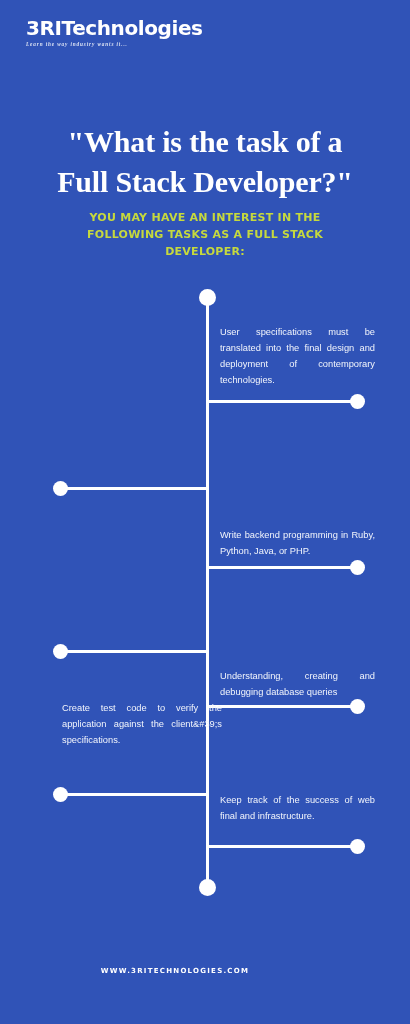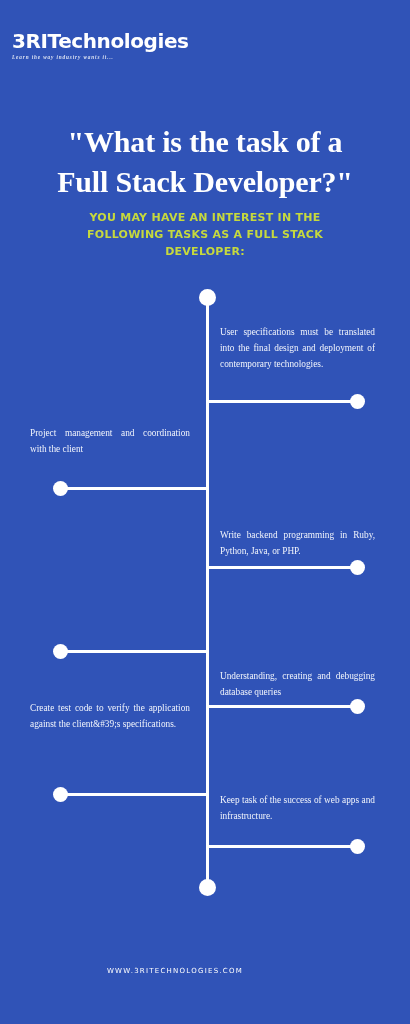--- a/index.html
+++ b/index.html
@@ -9,21 +9,21 @@
     font-family:"Liberation Sans", sans-serif;
     overflow:hidden;
   }
   .page {
     position:relative;
     width:410px; height:1024px;
     background:#3053b7;
   }
 
   
-  .logo-wrap { position:absolute; left:12px; top:18px;margin-top:13px; }
+  .logo-wrap { position:absolute; left:26px; top:18px; }
   .logo-name {
     font-family:"DejaVu Sans", sans-serif;
     font-weight:700;
     font-size:20px;
     letter-spacing:-0.4px;
     color:#ffffff;
     line-height:1;
     white-space:nowrap;
   }
   .logo-tag {
@@ -89,38 +89,38 @@
   .arm-dot {
     position:absolute;
     width:15px; height:15px;
     border-radius:50%;
     background:#ffffff;
   }
 
   
   .blk {
     position:absolute;
-    font-family:Liberation Serif, serif;
+    font-family:Liberation Sans, sans-serif;
     font-size:9.3px;
     line-height:1.72;
     color:#f2f5fc;
     text-align:justify;
     text-justify:inter-word;
   }
   .blk-right { left:220px; width:155px; }
   .blk-left  { left:30px;  width:160px; }
 
   
   .footer {
     position:absolute;
     left:0; top:967px;
     width:350px;
     text-align:center;
     font-family:"DejaVu Sans", sans-serif;
-    font-weight:400;
+    font-weight:700;
     font-size:7px;
     letter-spacing:1.25px;
     color:#ffffff;
   }
 </style>
 </head>
 <body>
 
 <div class="page">
 
@@ -137,38 +137,37 @@
   <div class="subhead">YOU MAY HAVE AN INTEREST IN THE FOLLOWING TASKS AS A FULL STACK DEVELOPER:</div>
 
   <div class="spine"></div>
   <div class="node node-top"></div>
   <div class="node node-bot"></div>
 
   <div class="blk blk-right" style="top:325px;">User specifications must be translated into the final design and deployment of contemporary technologies.</div>
   <div class="arm" style="left:206px; top:400px; width:152px;"></div>
   <div class="arm-dot" style="left:350px; top:394px;"></div>
 
-  <div class="blk blk-left" style="top:426px;">Project management and coordination with the client</div>
   <div class="arm" style="left:60px; top:487px; width:148px;"></div>
   <div class="arm-dot" style="left:53px; top:481px;"></div>
 
   <div class="blk blk-right" style="top:508px;margin-top:20px;">Write backend programming in Ruby, Python, Java, or PHP.</div>
   <div class="arm" style="left:206px; top:566px; width:152px;"></div>
   <div class="arm-dot" style="left:350px; top:560px;"></div>
 
   <div class="arm" style="left:60px; top:650px; width:148px;"></div>
   <div class="arm-dot" style="left:53px; top:644px;"></div>
 
   <div class="blk blk-right" style="top:655px;margin-top:14px;">Understanding, creating and debugging database queries</div>
   <div class="arm" style="left:206px; top:705px; width:152px;"></div>
   <div class="arm-dot" style="left:350px; top:699px;"></div>
 
-  <div class="blk blk-left" style="top:701px;">Create test code to verify the application against the client&amp;#39;s specifications.</div>
+  <div class="blk blk-left" style="top:701px;margin-left:32px;">Create test code to verify the application against the client&amp;#39;s specifications.</div>
   <div class="arm" style="left:60px; top:793px; width:148px;"></div>
   <div class="arm-dot" style="left:53px; top:787px;"></div>
 
-  <div class="blk blk-right" style="top:793px;">Keep task of the success of web apps and infrastructure.</div>
+  <div class="blk blk-right" style="top:793px;">Keep track of the success of web final and infrastructure.</div>
   <div class="arm" style="left:206px; top:845px; width:152px;"></div>
   <div class="arm-dot" style="left:350px; top:839px;"></div>
 
   <div class="footer">WWW.3RITECHNOLOGIES.COM</div>
 
 </div>
 
 </body></html>

